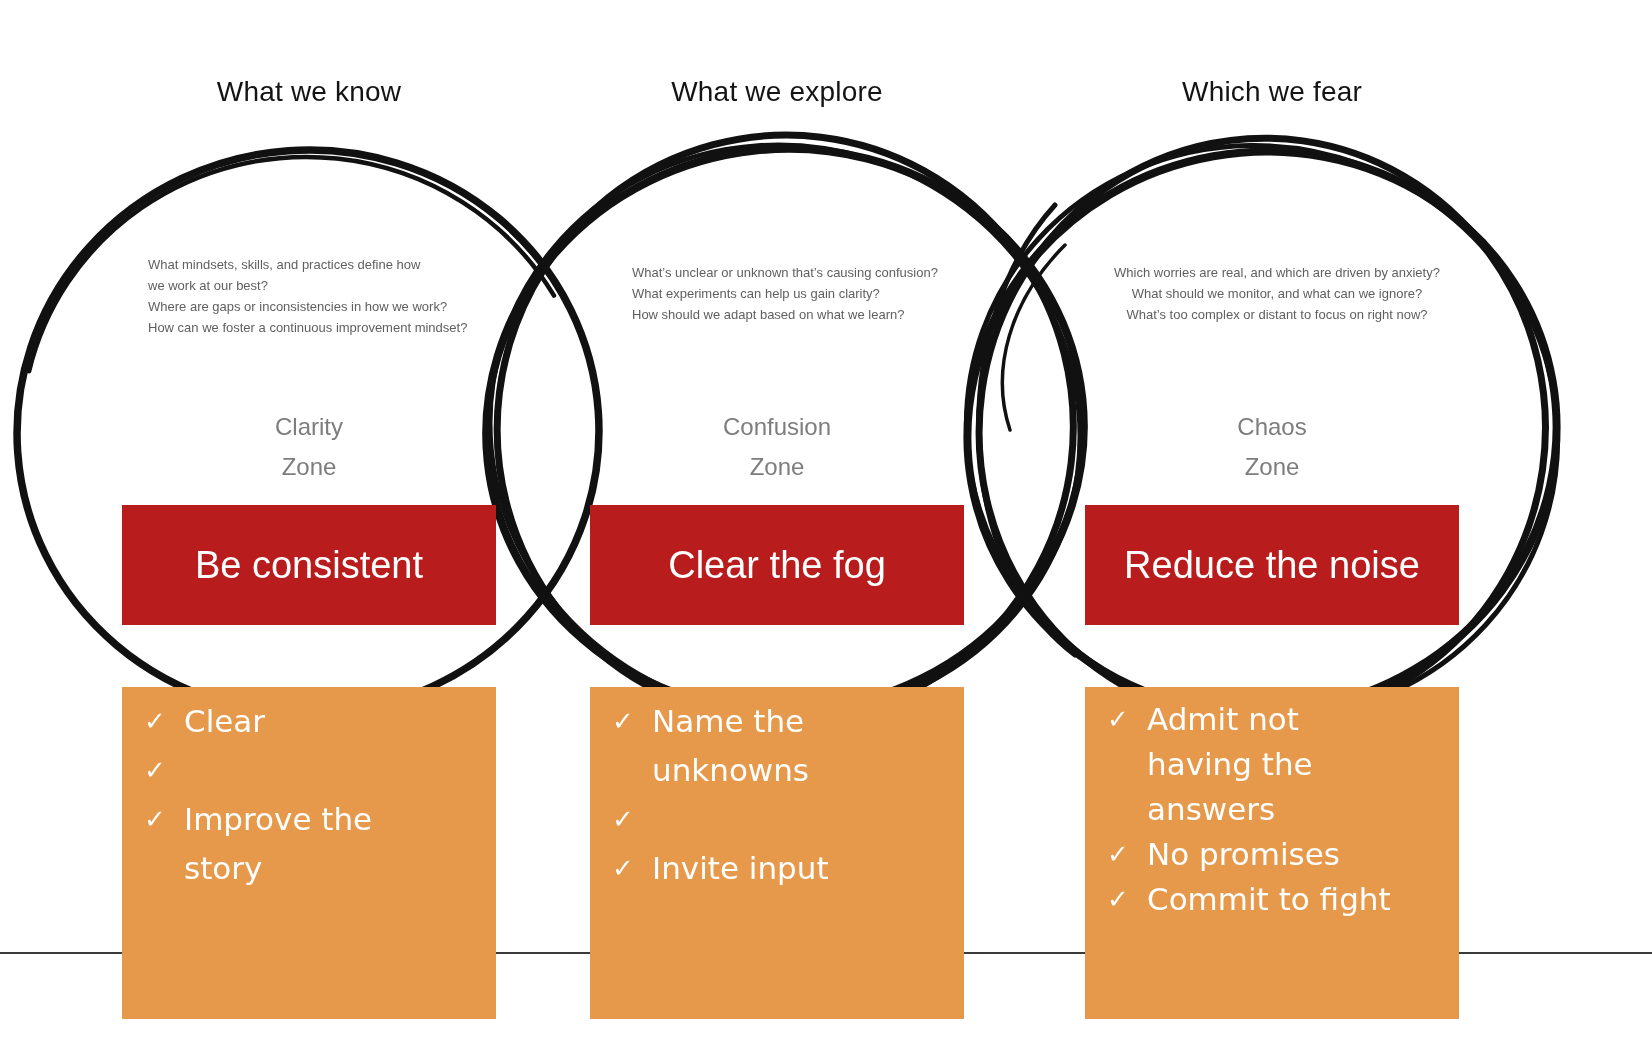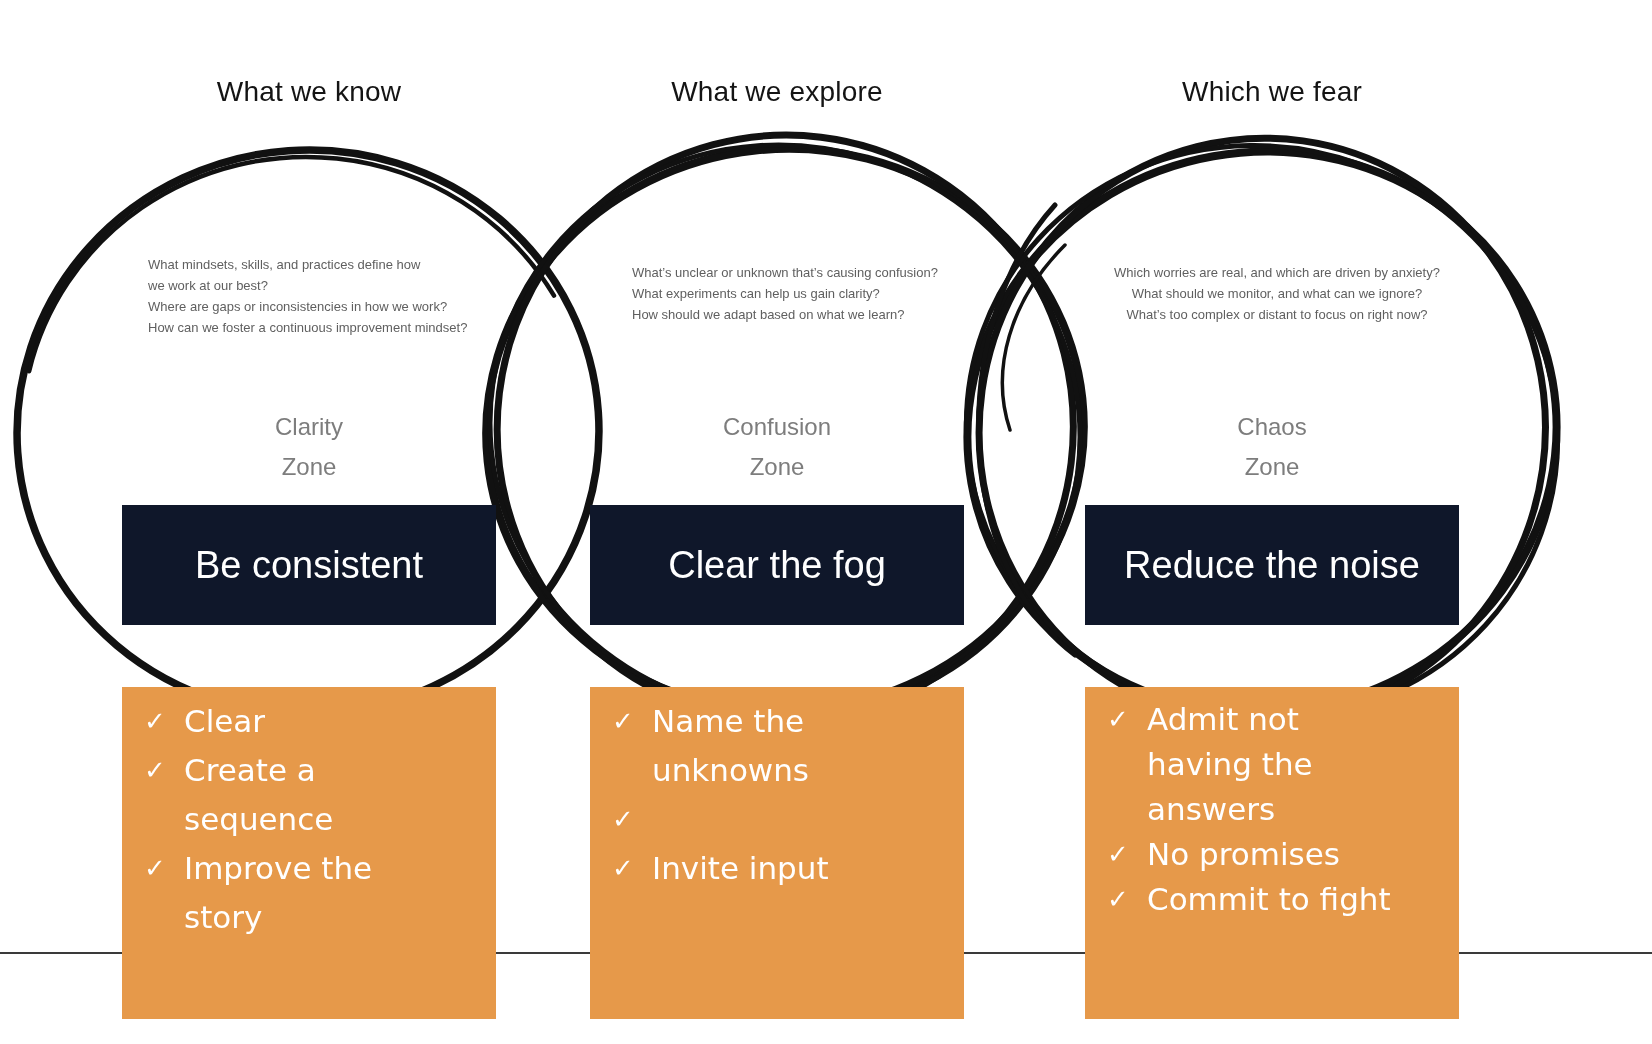--- a/index.html
+++ b/index.html
@@ -30,21 +30,21 @@
   .c1 .questions{padding-left:42px;}
   .c2 .questions{padding-left:12px;text-align:center;}
 
   .zone{
     position:absolute;top:407px;left:0;width:100%;
     text-align:center;font-size:24px;line-height:40px;color:#7d7d7d;
     white-space:pre-line;
   }
   .banner{
     position:absolute;top:505px;left:0;width:100%;height:120px;
-    background:#0f172a;
+    background:#b91c1c;
     display:flex;align-items:center;justify-content:center;
   }
   .banner-label{color:#ffffff;font-size:38px;}
 
   .actions{
     position:absolute;top:687px;left:0;width:100%;height:345px;
     background:#e6994a;
     padding-top:10px;box-sizing:border-box;
     font-family:"DejaVu Sans", sans-serif;
   }
@@ -116,22 +116,20 @@
     <div class="banner">
       <span class="banner-label">Be consistent</span>
     </div>
     <div class="actions">
       <div class="action-item">
         <span class="check">✓</span>
         <span class="action-text">Clear</span>
       </div>
       <div class="action-item">
         <span class="check">✓</span>
-        <span class="action-text">Create a
-sequence</span>
       </div>
       <div class="action-item">
         <span class="check">✓</span>
         <span class="action-text">Improve the
 story</span>
       </div>
     </div>
   </div>
 
   <div class="col c1">

